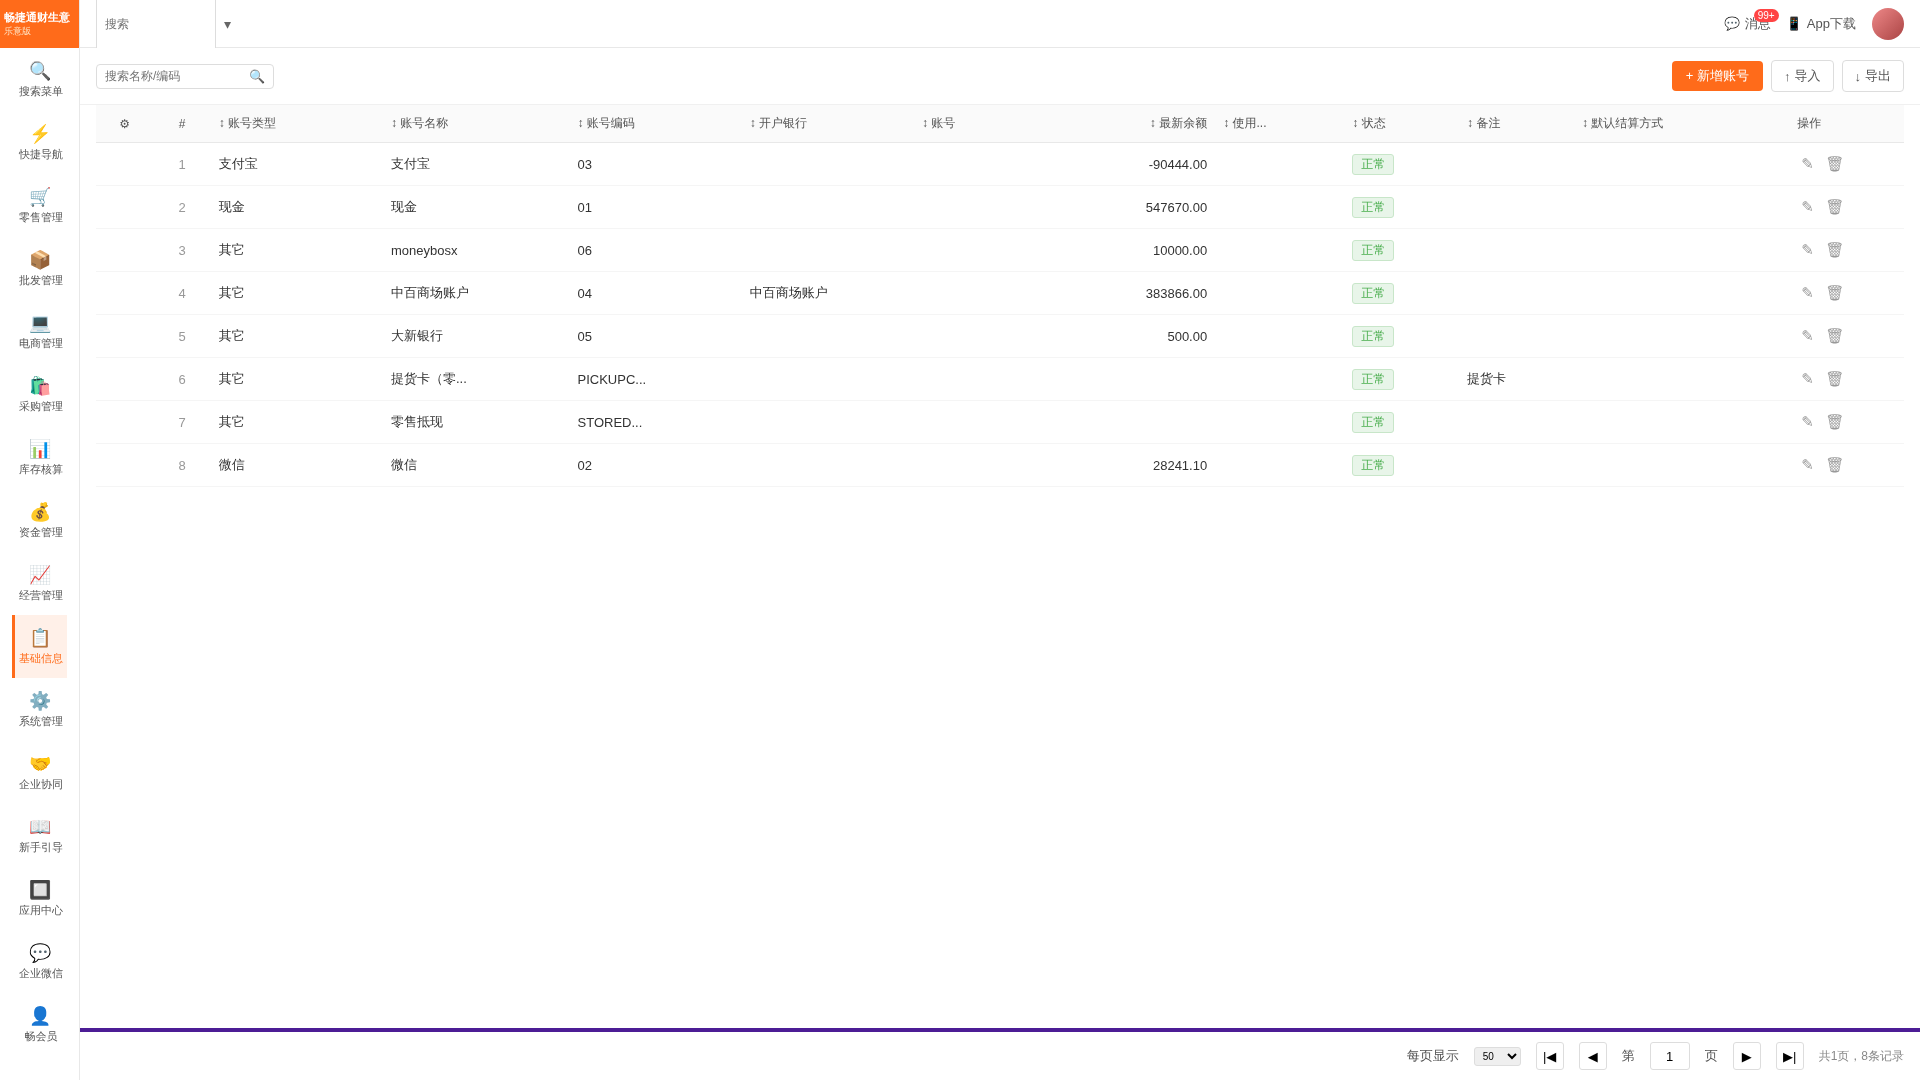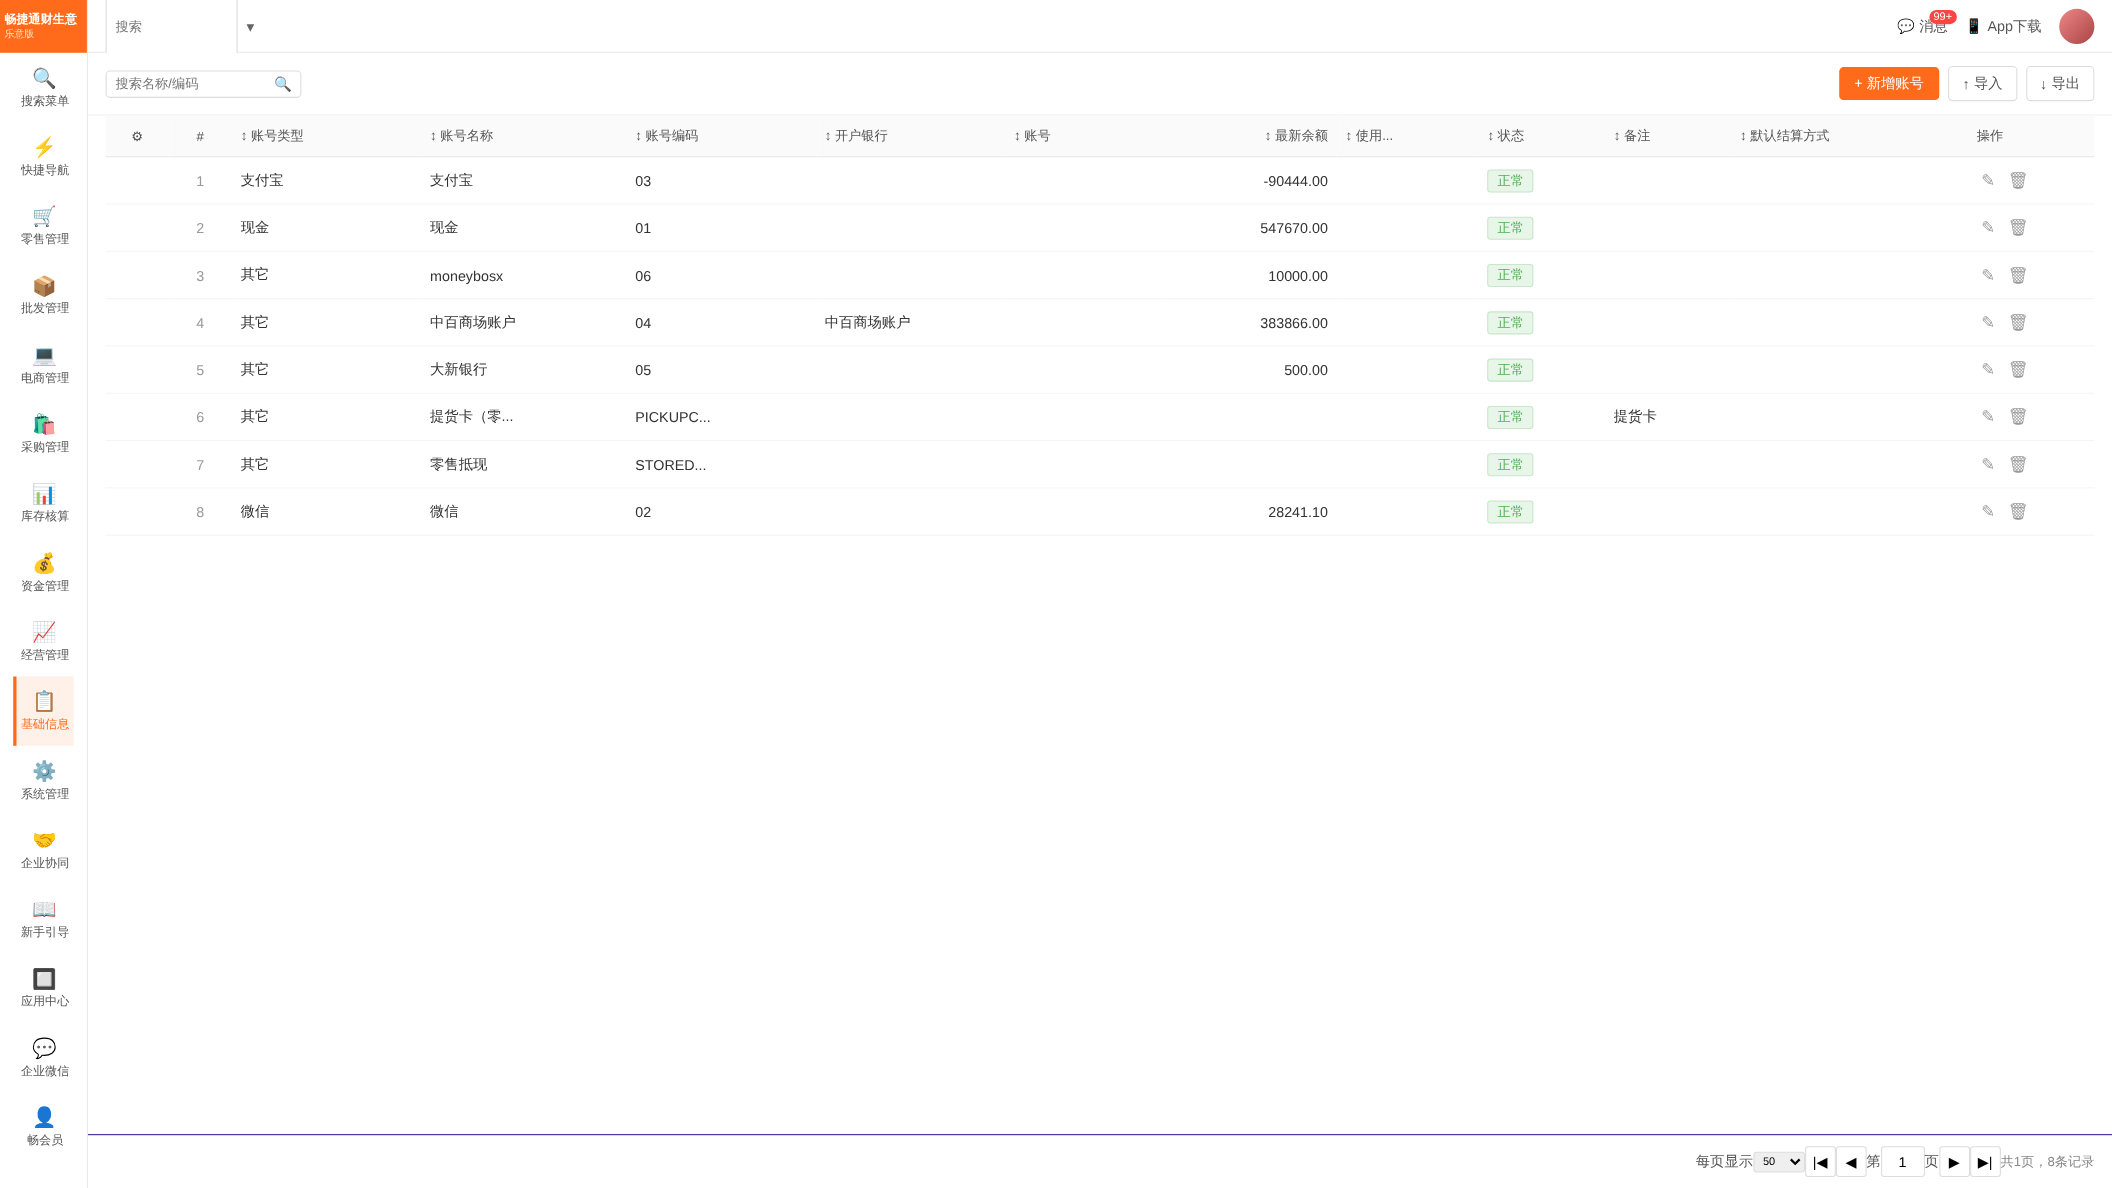--- a/index.html
+++ b/index.html
@@ -63,21 +63,21 @@
     .col-code { width: 120px; }
     .col-bank { width: 120px; }
     .col-account { width: 100px; }
     .col-balance { width: 110px; text-align: right; }
     .col-use { width: 90px; }
     .col-status { width: 80px; }
     .col-note { width: 80px; }
     .col-default { width: 150px; }
 
     
-    .page-footer { padding: 10px 16px; display: flex; align-items: center; justify-content: flex-end; gap: 0; border-top: 1px solid #4c1d95; font-size: 13px; color: #555; }
+    .page-footer { padding: 10px 16px; display: flex; align-items: center; justify-content: flex-end; gap: 15px; border-top: 4px solid #4c1d95; font-size: 13px; color: #555; }
     .page-footer select { border: 1px solid #ddd; border-radius: 3px; padding: 2px 4px; font-size: 10px; }
     .page-btn { width: 28px; height: 28px; border: 1px solid #ddd; border-radius: 3px; background: #fff; cursor: pointer; display: flex; align-items: center; justify-content: center; font-size: 13px; }
     .page-btn:disabled { opacity: 0.4; cursor: default; }
     .page-input { width: 40px; height: 28px; border: 1px solid #ddd; border-radius: 3px; text-align: center; font-size: 13px; }
     .page-info { color: #888; font-size: 12px; }
   </style>
 </head>
 <body>
 
 <div class="sidebar">

